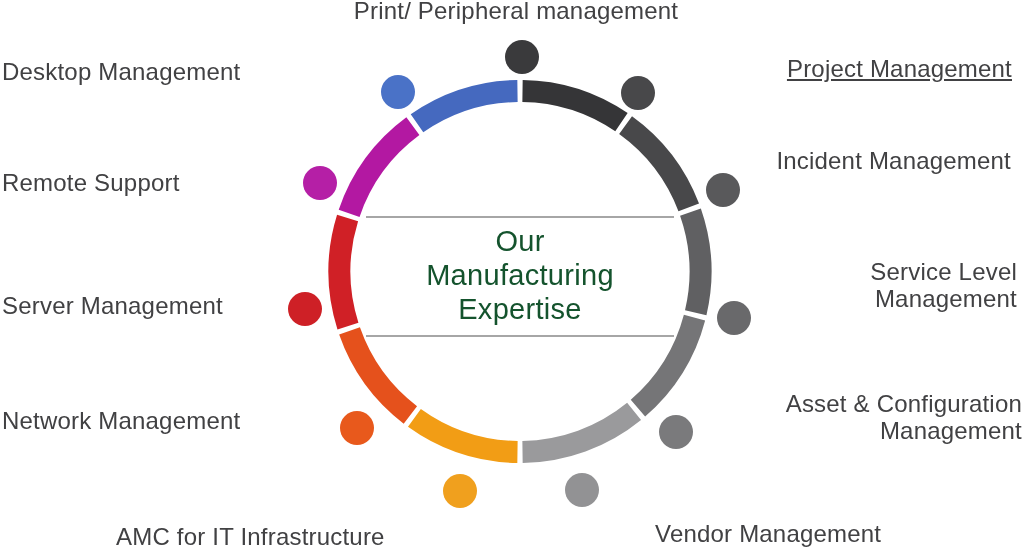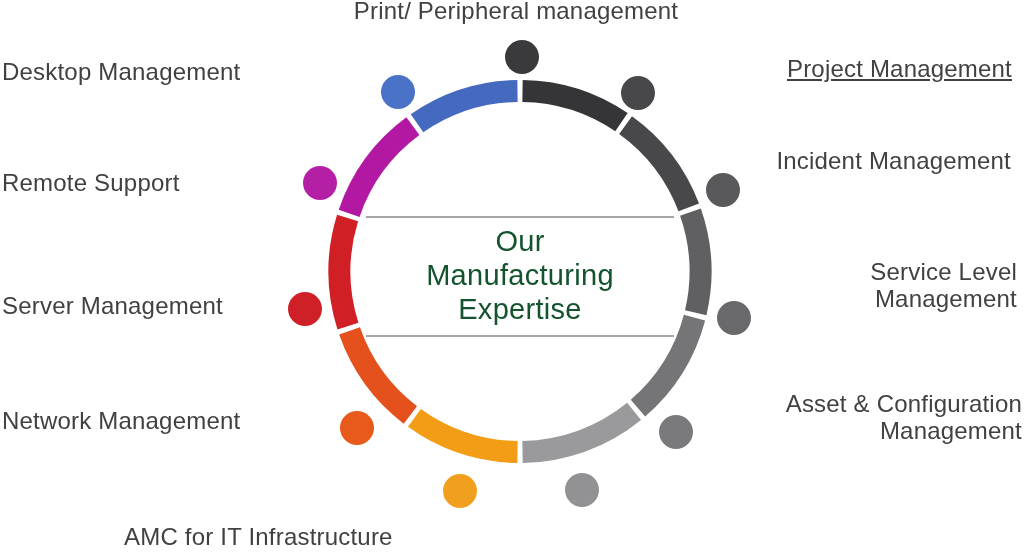--- a/index.html
+++ b/index.html
@@ -10,21 +10,21 @@
   #ring-svg{position:absolute;left:0;top:0;width:1024px;height:552px;}
   .lbl{
     position:absolute;font-size:24px;line-height:27px;color:#414143;
     letter-spacing:0.2px;white-space:pre-line;
   }
   .lbl-print{left:516px;top:-3px;transform:translateX(-50%);white-space:nowrap;}
   .lbl-desktop{left:2px;top:58px;}
   .lbl-remote{left:2px;top:169px;}
   .lbl-server{left:2px;top:292px;}
   .lbl-network{left:2px;top:407px;}
-  .lbl-amc{left:124px;top:523px;text-align:center;}
+  .lbl-amc{left:116px;top:523px;text-align:center;}
   .lbl-vendor{left:655px;top:520px;}
   .lbl-project{right:12px;top:55px;text-align:right;text-decoration:underline;}
   .lbl-incident{right:13px;top:147px;text-align:right;}
   .lbl-service{right:7px;top:258px;text-align:right;}
   .lbl-asset{right:2px;top:390px;text-align:right;}
   .divider{position:absolute;left:366px;width:308px;height:2px;background:#a6a6a6;}
   .divider-top{top:216px;}
   .divider-bottom{top:335px;}
   .center-title{
     position:absolute;left:520px;top:224px;transform:translateX(-50%);
@@ -67,20 +67,21 @@
   <div class="center-title">Our
 Manufacturing
 Expertise</div>
 
   <div class="lbl lbl-print">Print/ Peripheral management</div>
   <div class="lbl lbl-desktop">Desktop Management</div>
   <div class="lbl lbl-remote">Remote Support</div>
   <div class="lbl lbl-server">Server Management</div>
   <div class="lbl lbl-network">Network Management</div>
   <div class="lbl lbl-amc">AMC for IT Infrastructure</div>
+  <div class="lbl lbl-vendor">Vendor Management</div>
   <div class="lbl lbl-asset">Asset &amp; Configuration
 Management</div>
   <div class="lbl lbl-service">Service Level
 Management</div>
   <div class="lbl lbl-incident">Incident Management</div>
   <div class="lbl lbl-project">Project Management</div>
 
 </div>
 
 </body></html>

